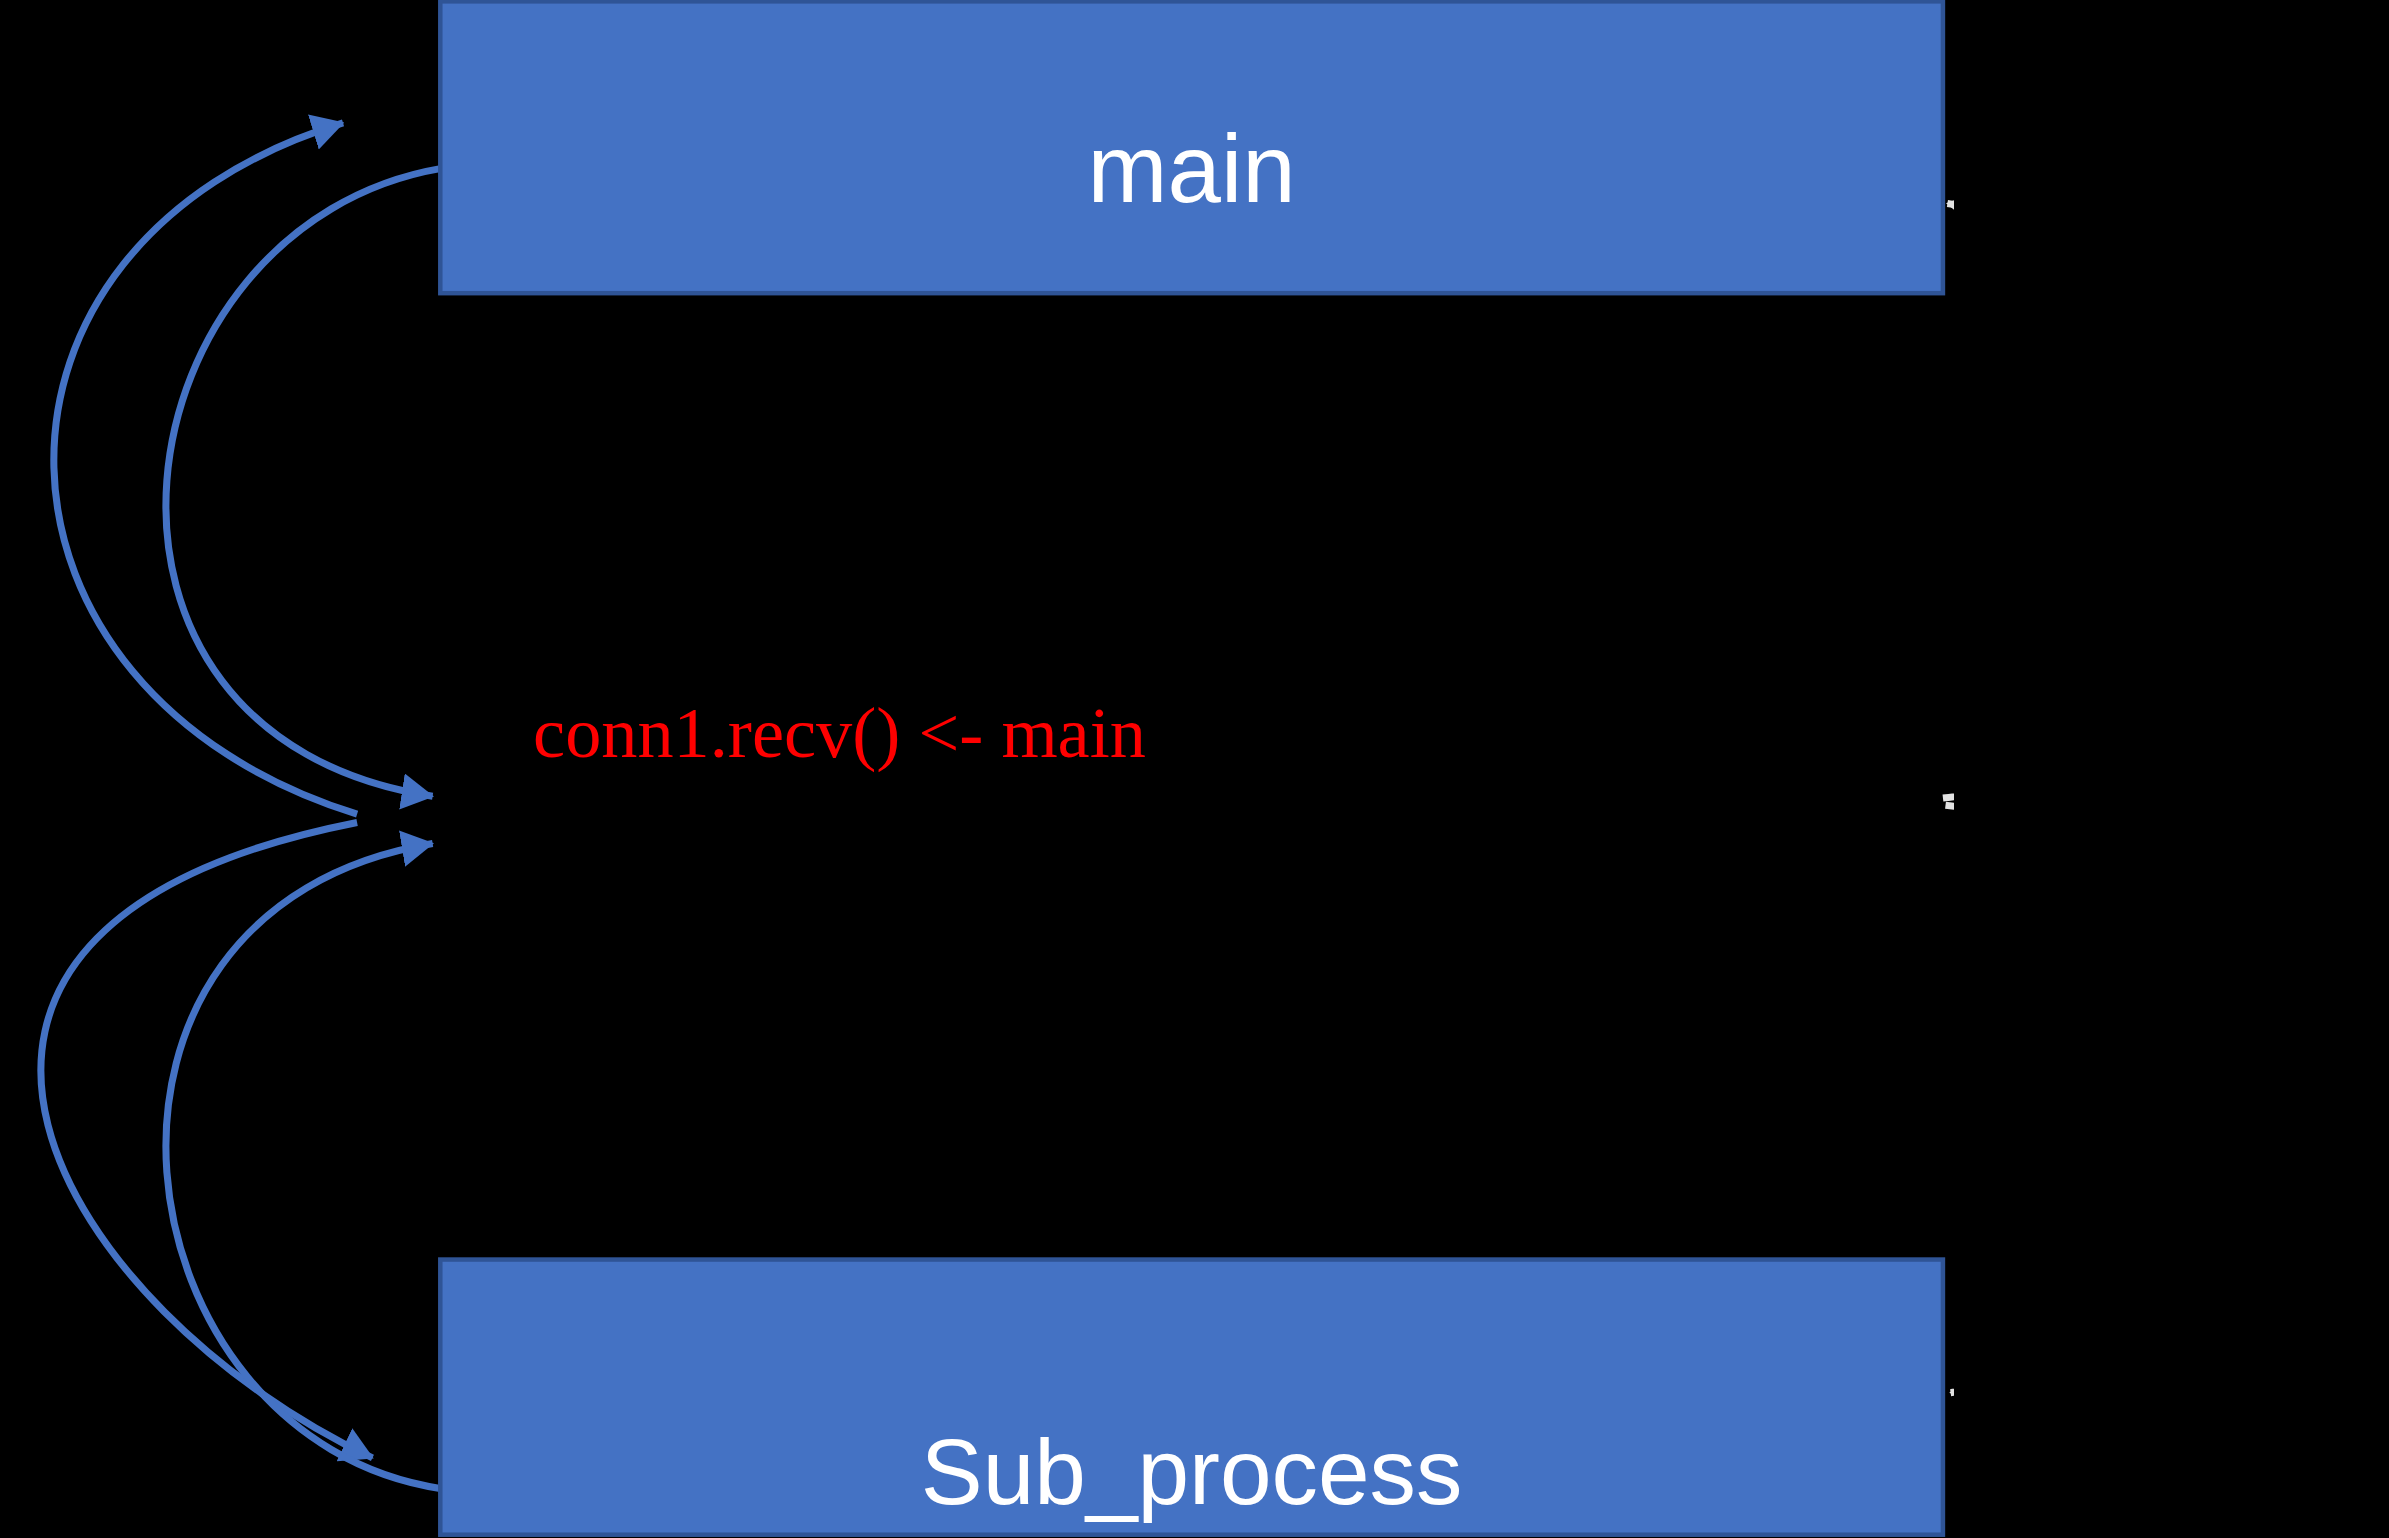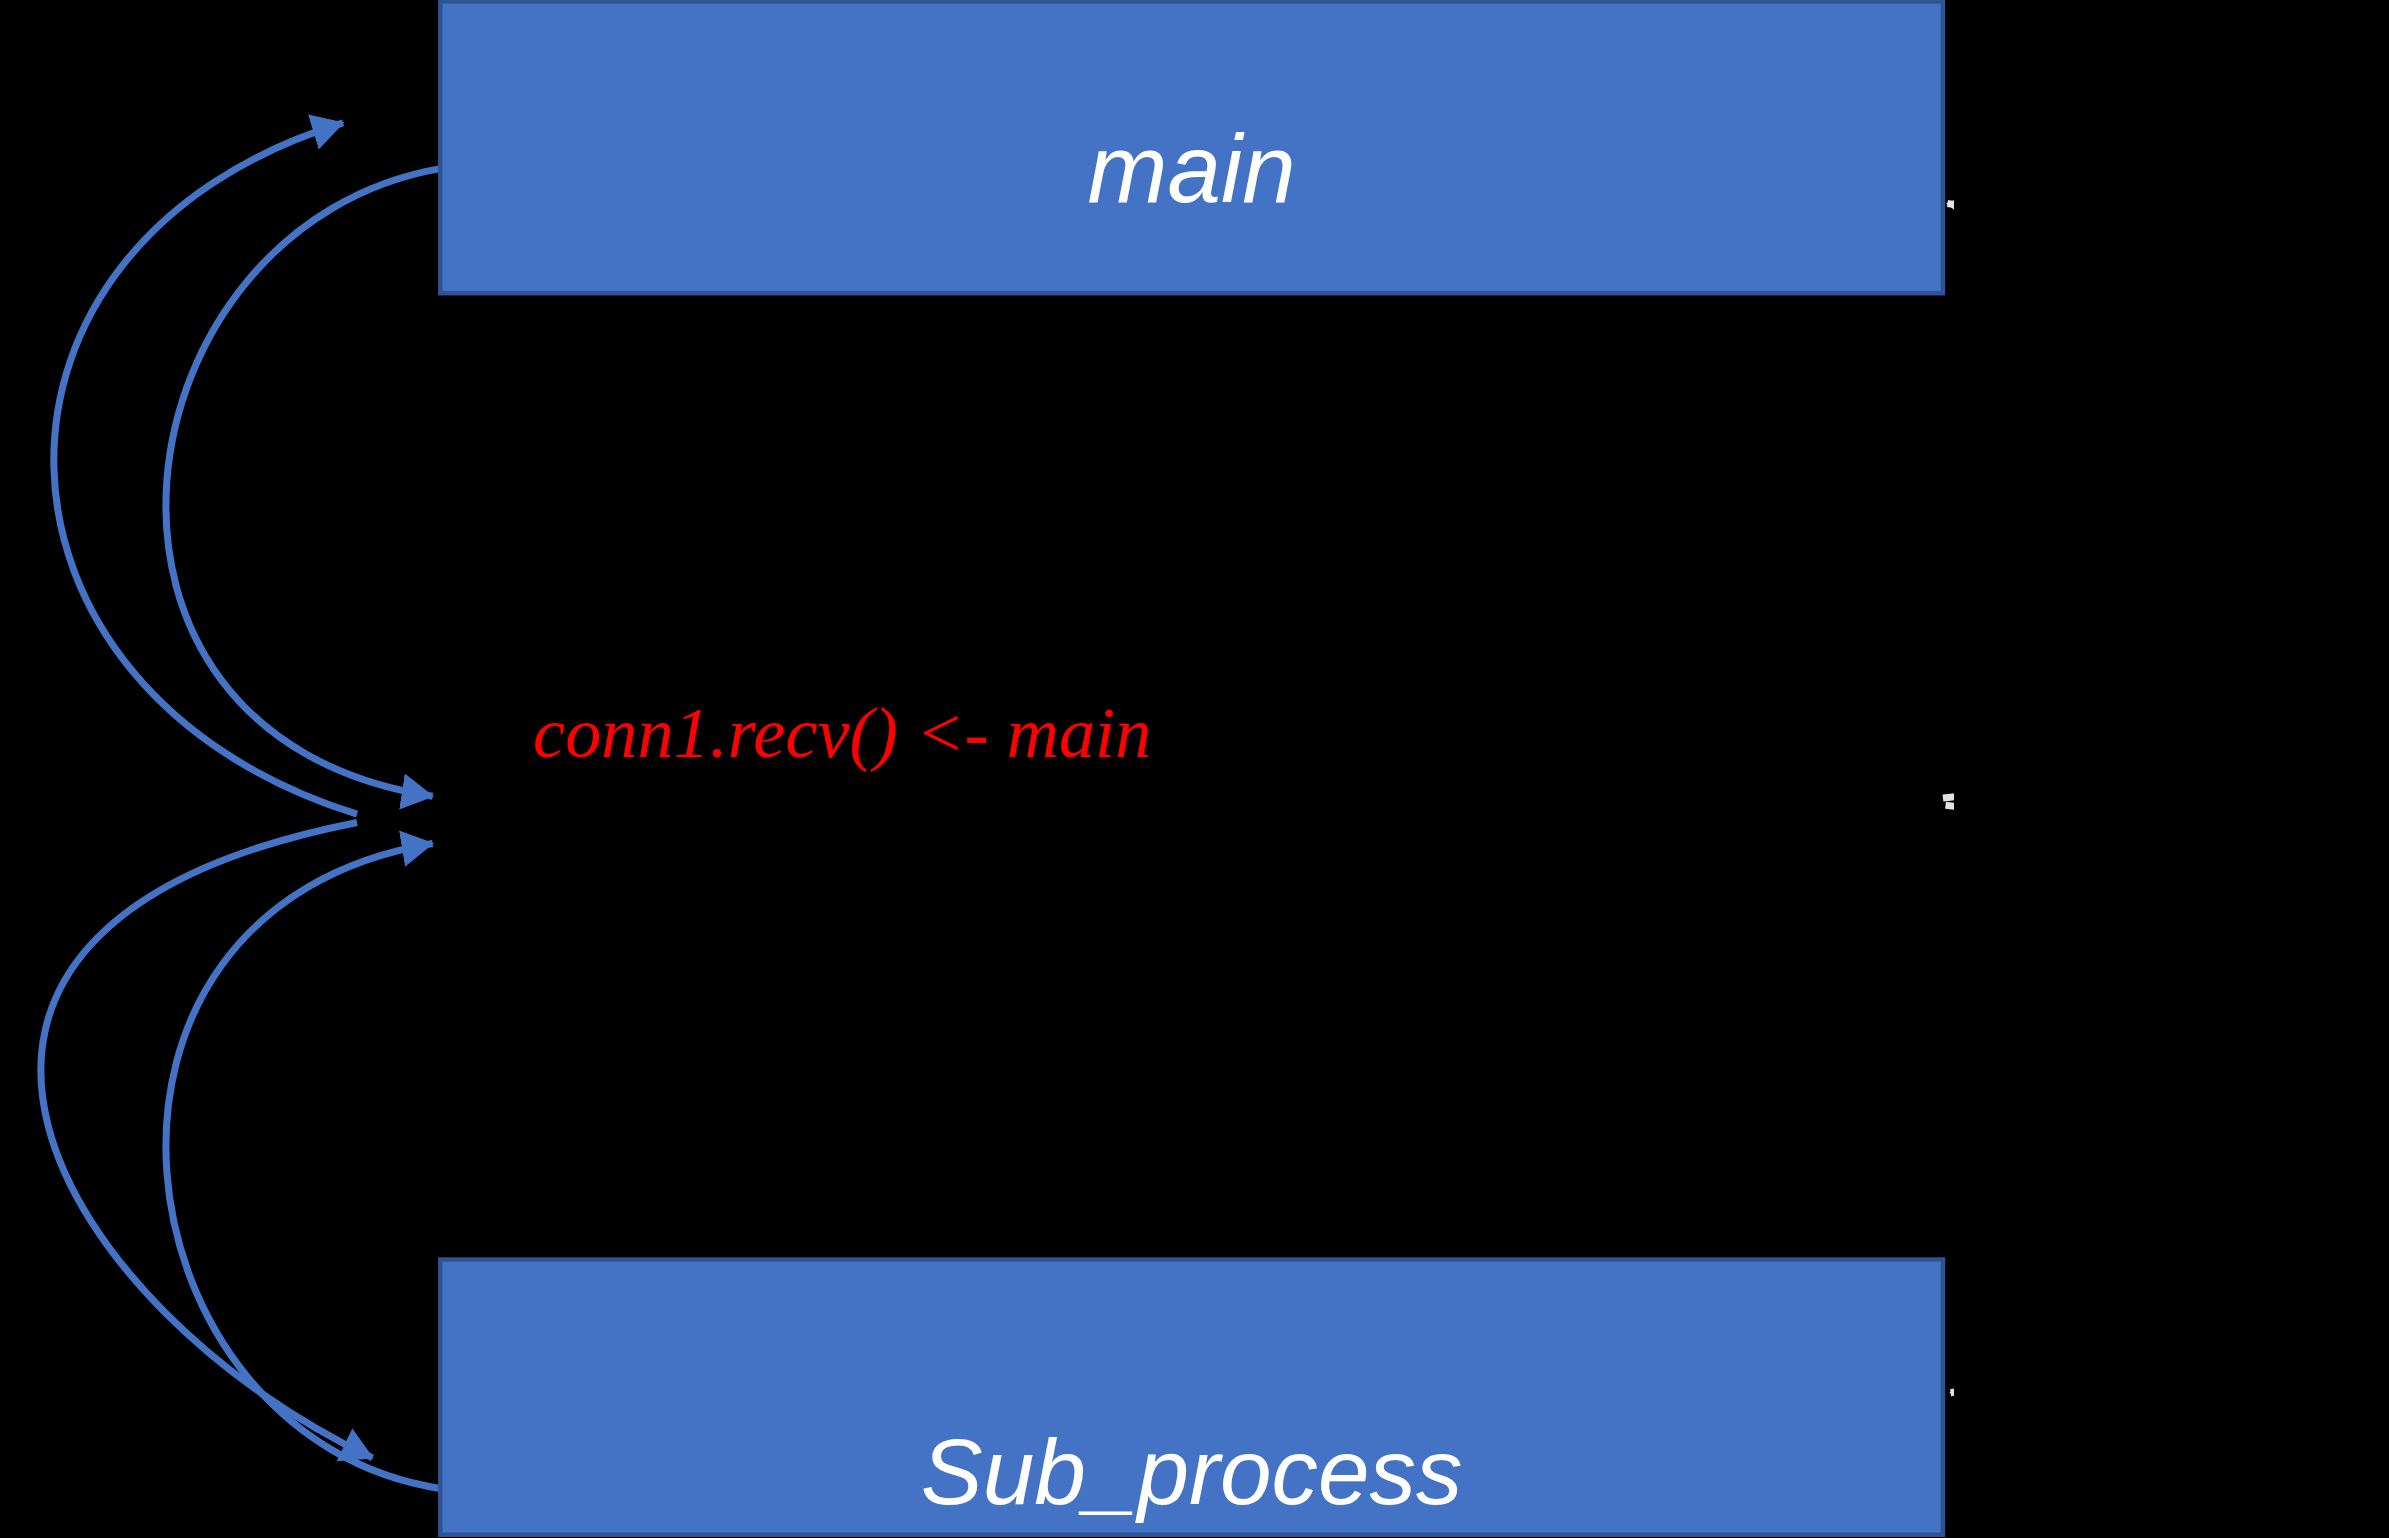--- a/index.html
+++ b/index.html
@@ -6,21 +6,20 @@
     margin: 0;
     padding: 0;
     background: #000000;
   }
   .canvas {
     position: relative;
     width: 1954px;
     height: 1538px;
     background: #000000;
     overflow: hidden;
-    font-style: italic;
   }
   .canvas svg {
     position: absolute;
     left: 0;
     top: 0;
     display: block;
   }
   .box-label {
     font-family: "Liberation Sans", sans-serif;
     font-weight: normal;

